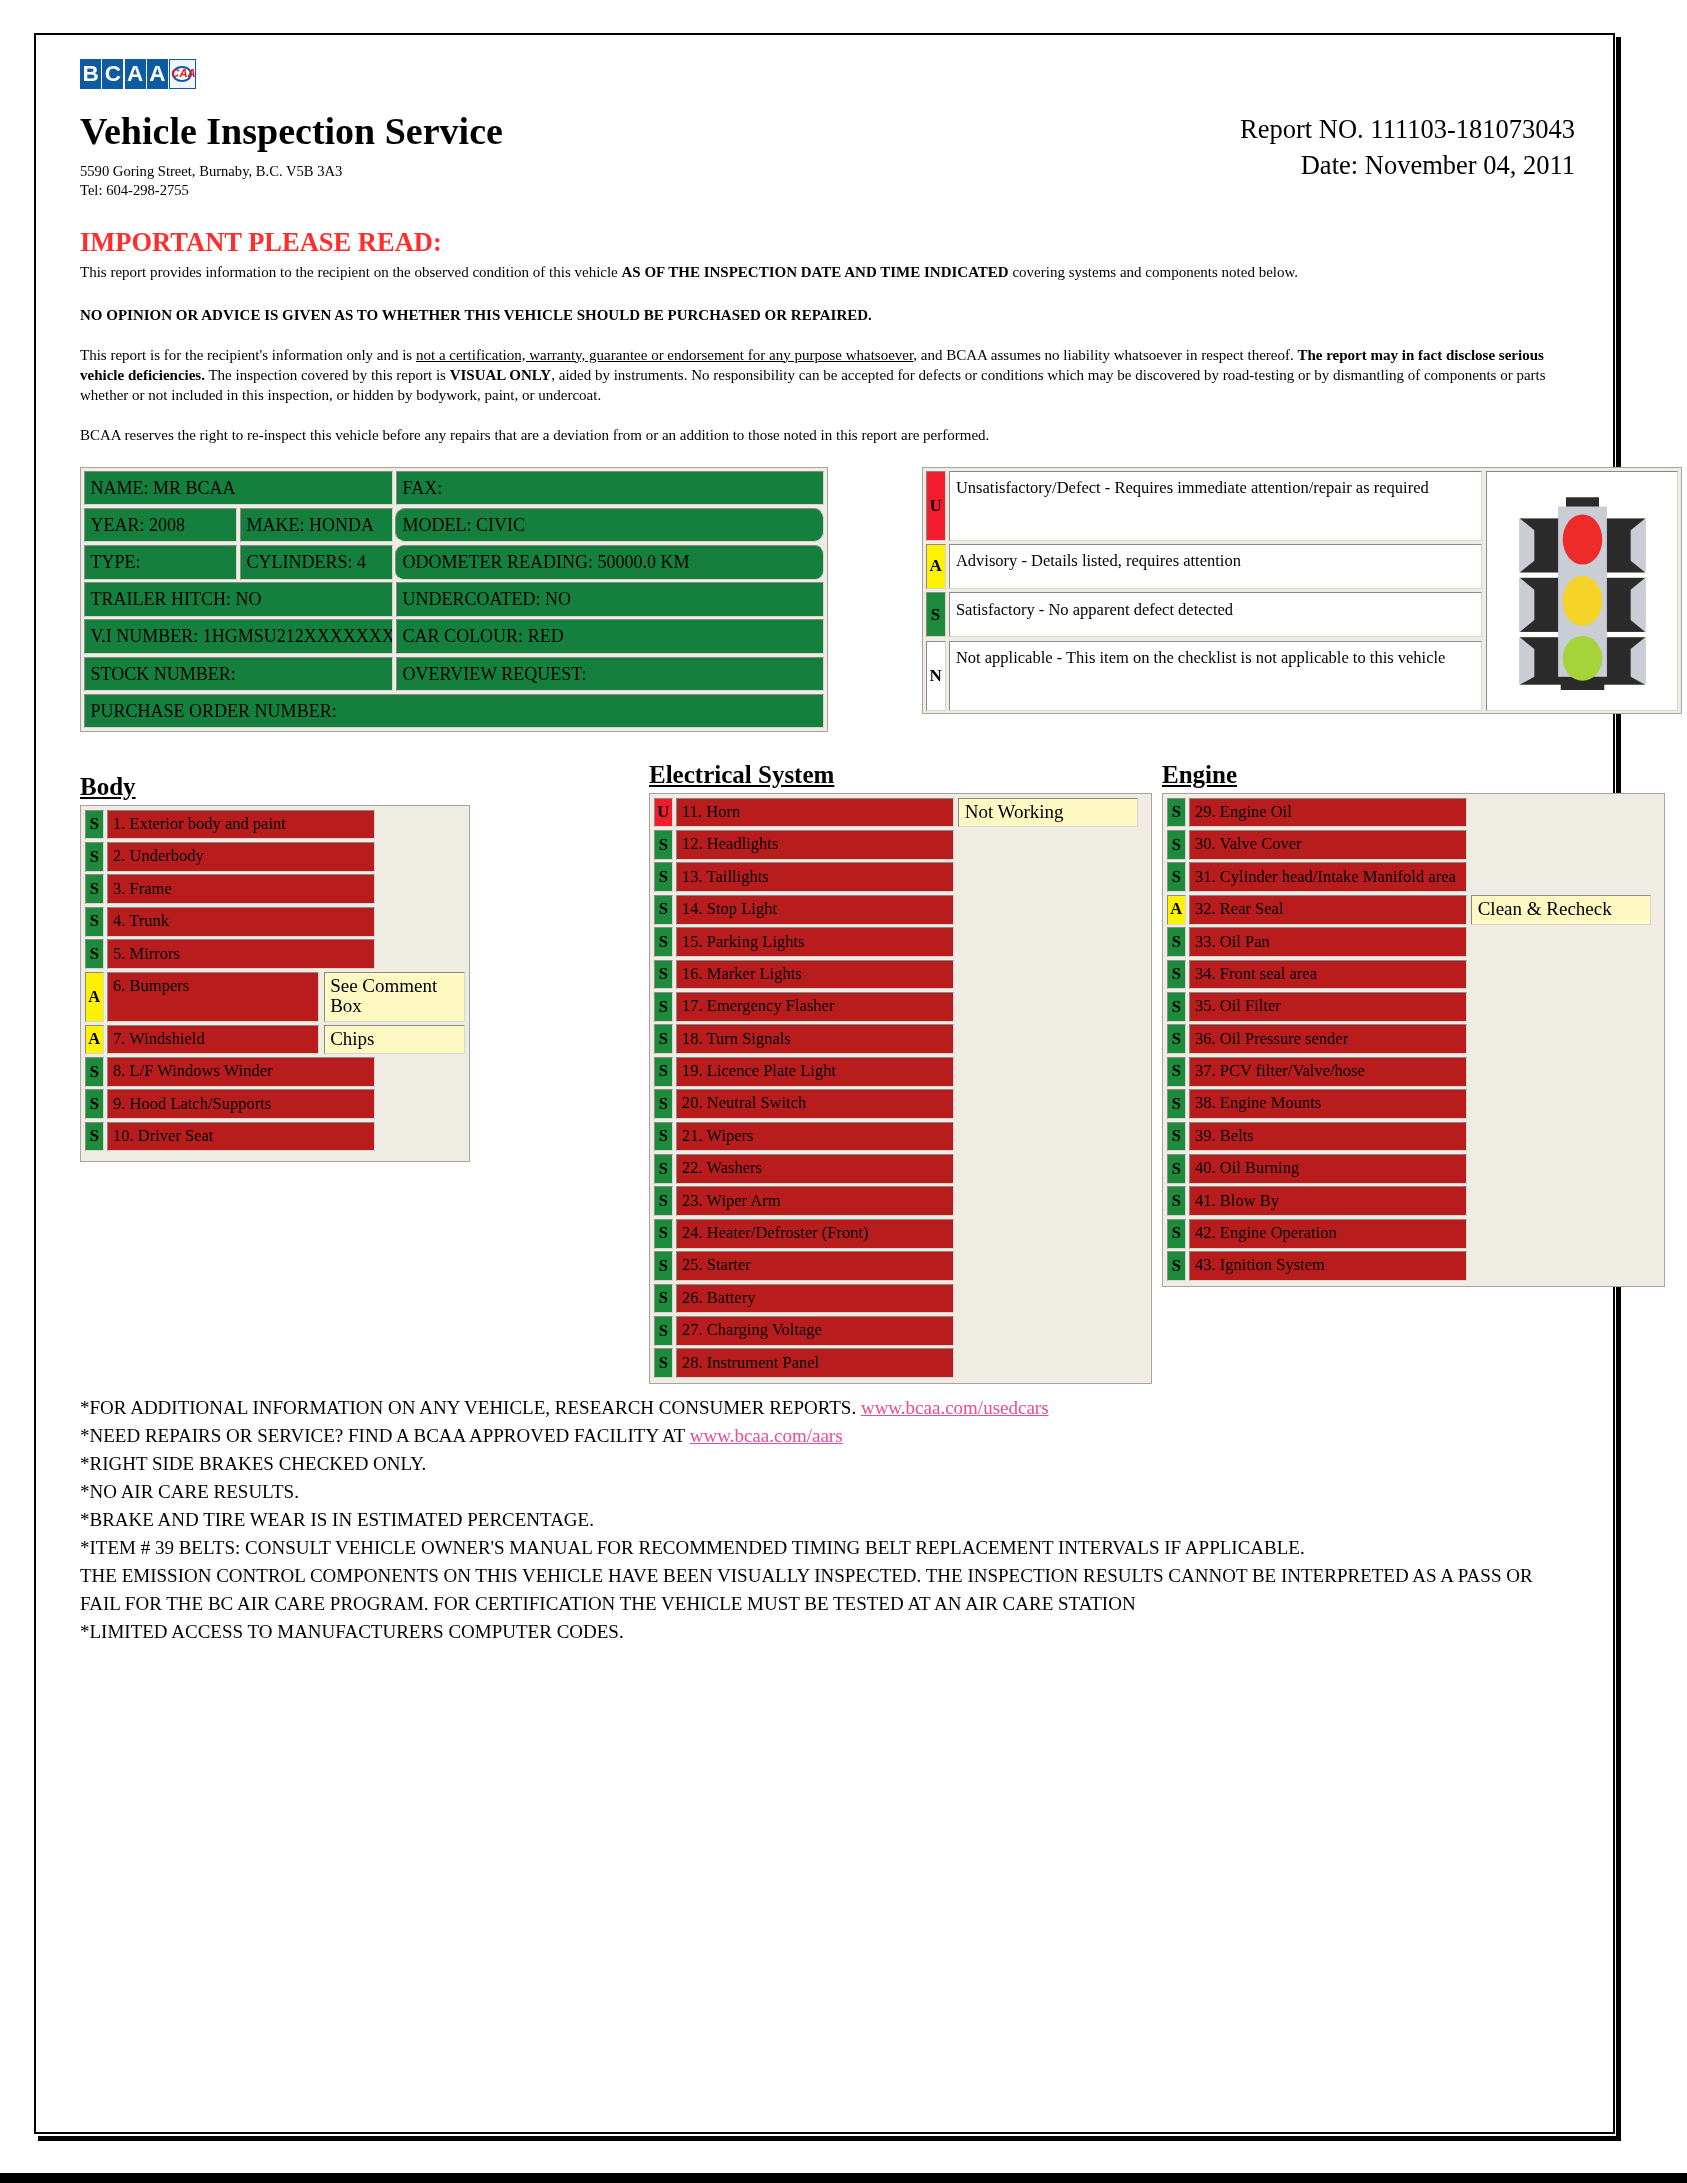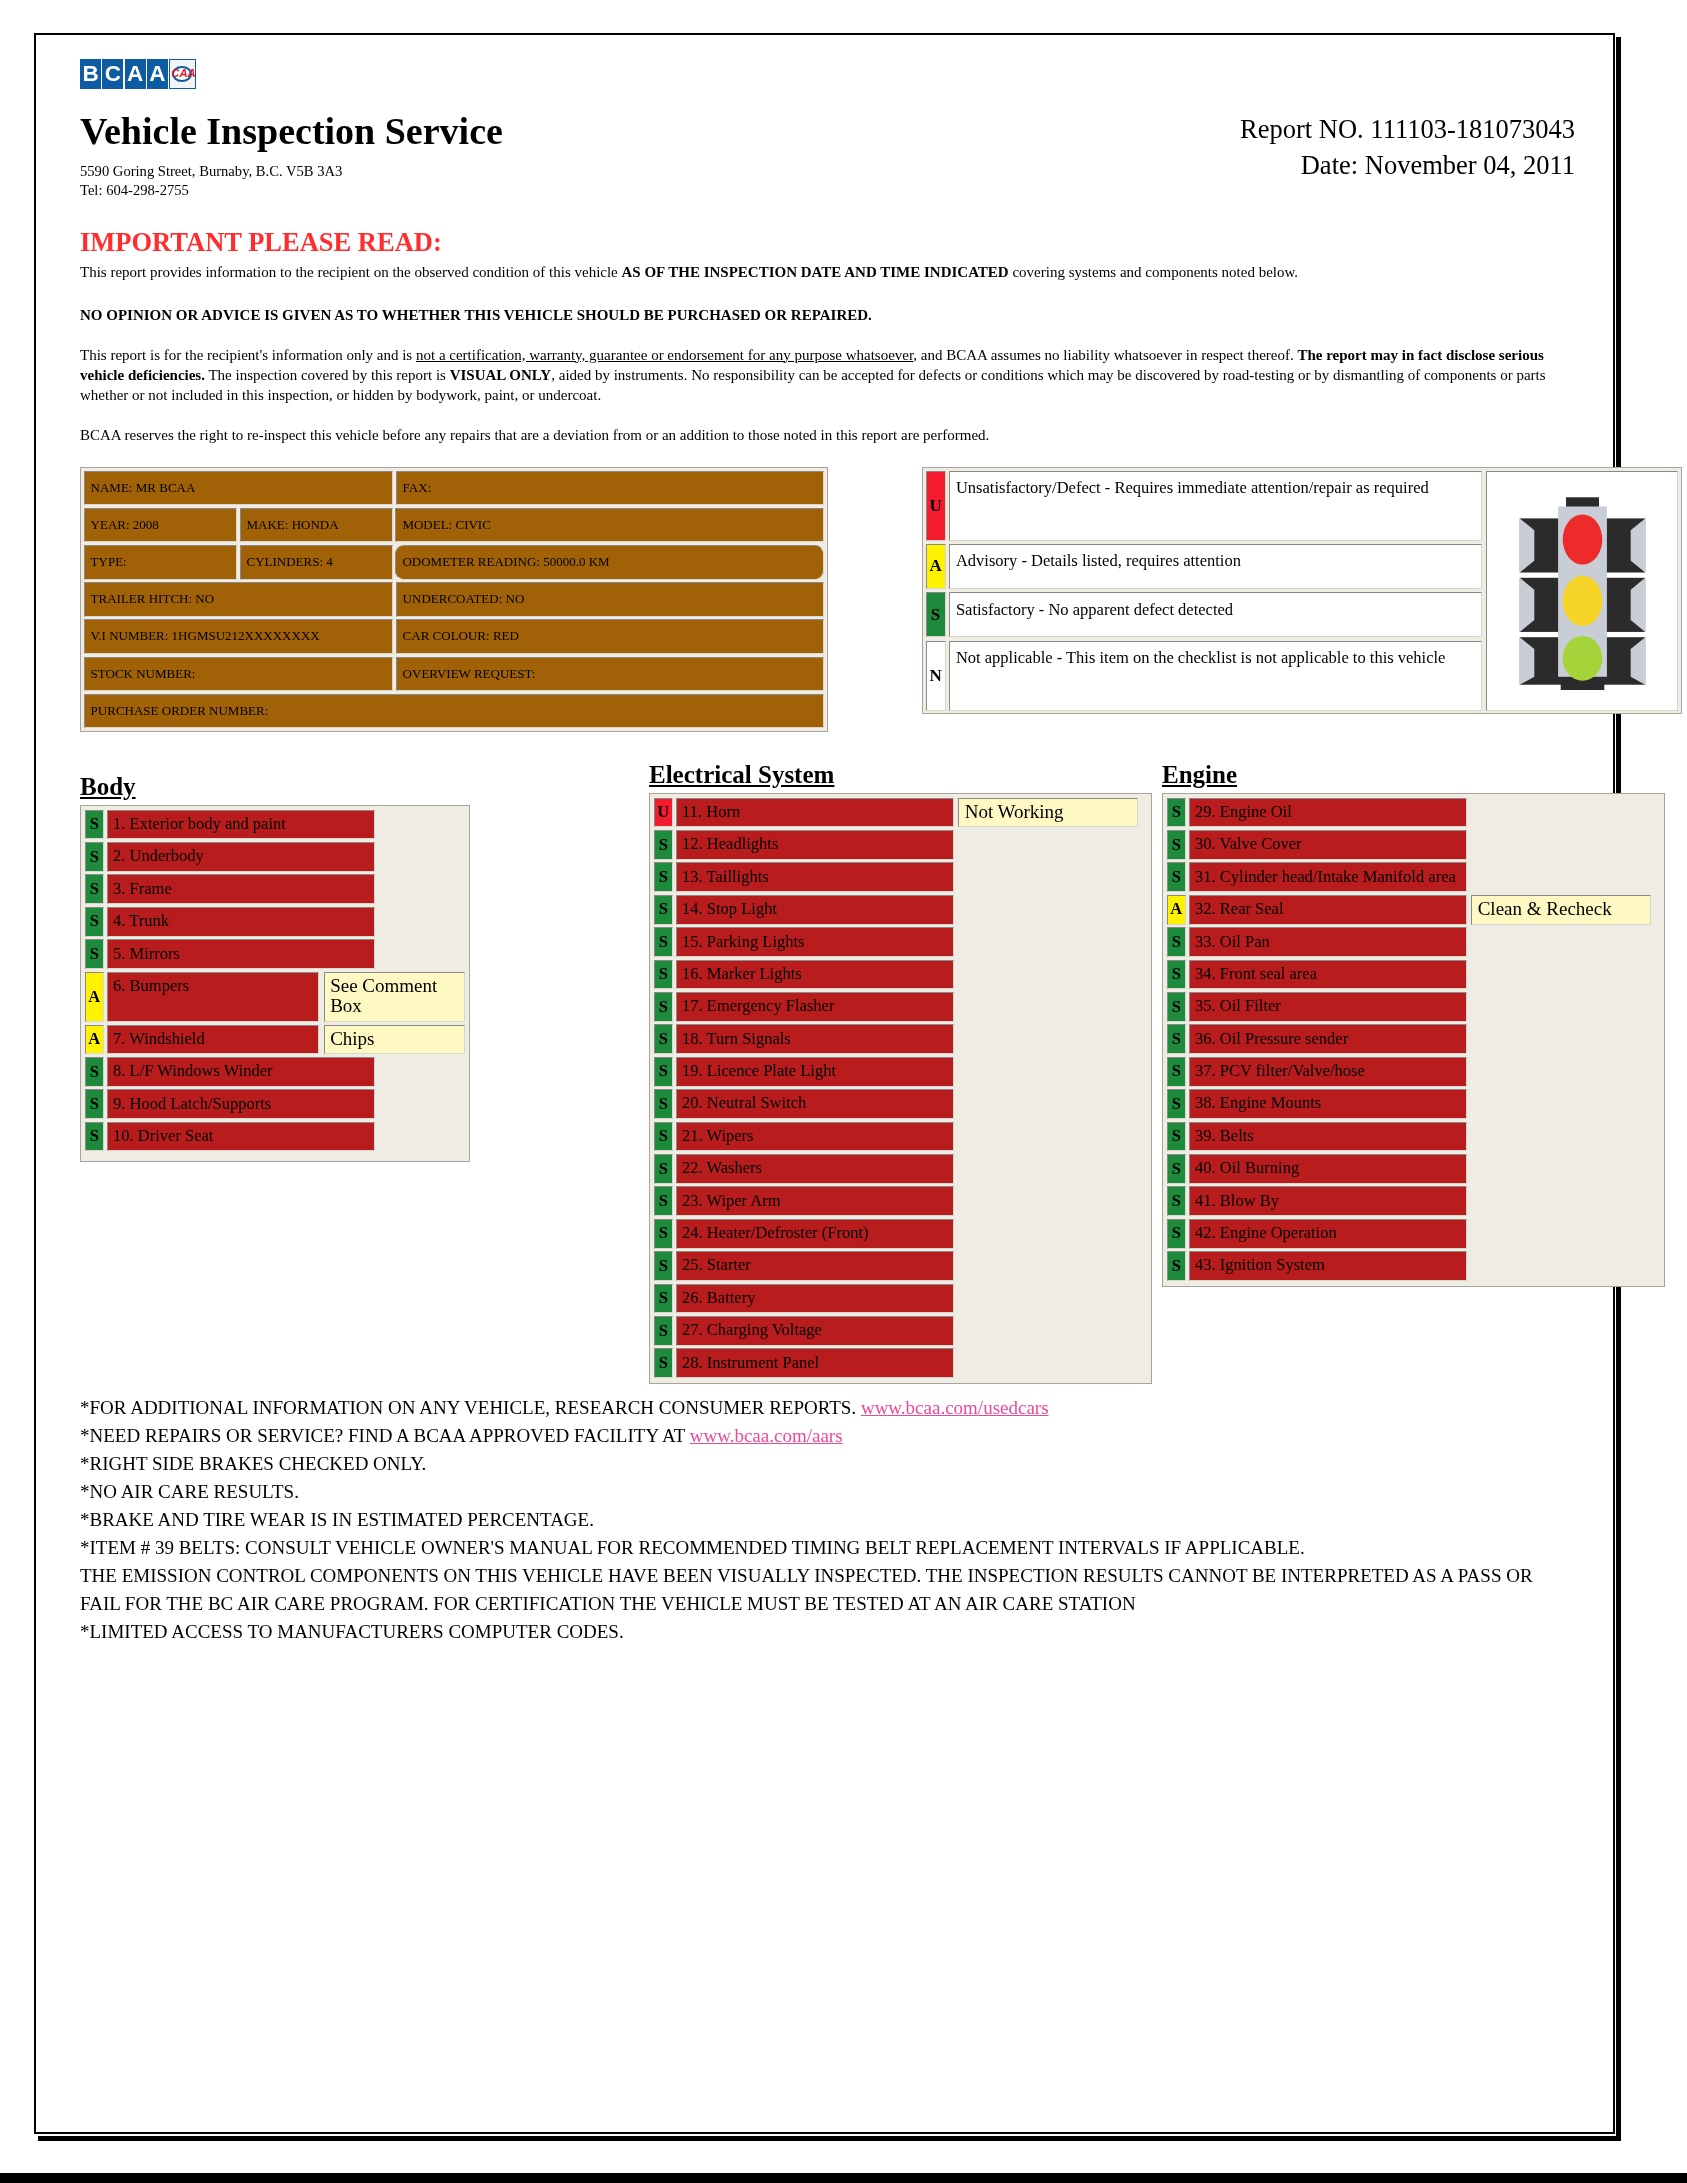--- a/index.html
+++ b/index.html
@@ -162,22 +162,22 @@
   .panel {
     border: 1.3px solid #a8a49b;
     background: #efece4;
     padding: 2.6px;
     box-sizing: border-box;
   }
   .fieldbox {
     border: 1.3px solid #8a8a8a;
     border-right-color: #d9d6cd;
     border-bottom-color: #d9d6cd;
-    background: #a16207;
-    font-size: 13px;
+    background: #15803d;
+    font-size: 18px;
     line-height: 20px;
     padding: 6px 4.6px 6.6px 6px;
     box-sizing: border-box;
     white-space: nowrap;
     overflow: hidden;
   }
   .info-panel {
     position: absolute;
     left: 0; top: 0;
     width: 748px;
@@ -369,21 +369,21 @@
 
     <div class="mid-area">
       <div class="panel info-panel" id="info-panel">
           <div class="info-row">
             <div class="fieldbox" style="width: 311px;">NAME: MR BCAA</div>
             <div class="fieldbox" style="width: 431px;">FAX:</div>
           </div>
           <div class="info-row">
             <div class="fieldbox" style="width: 154px;">YEAR: 2008</div>
             <div class="fieldbox" style="width: 154px;">MAKE: HONDA</div>
-            <div class="fieldbox" style="width: 431px;">MODEL: CIVIC</div>
+            <div class="fieldbox" style="width: 431px; border-radius: 10px;">MODEL: CIVIC</div>
           </div>
           <div class="info-row">
             <div class="fieldbox" style="width: 154px;">TYPE:</div>
             <div class="fieldbox" style="width: 154px;">CYLINDERS: 4</div>
             <div class="fieldbox" style="width: 431px; border-radius: 9px;">ODOMETER READING: 50000.0 KM</div>
           </div>
           <div class="info-row">
             <div class="fieldbox" style="width: 311px;">TRAILER HITCH: NO</div>
             <div class="fieldbox" style="width: 431px;">UNDERCOATED: NO</div>
           </div>

